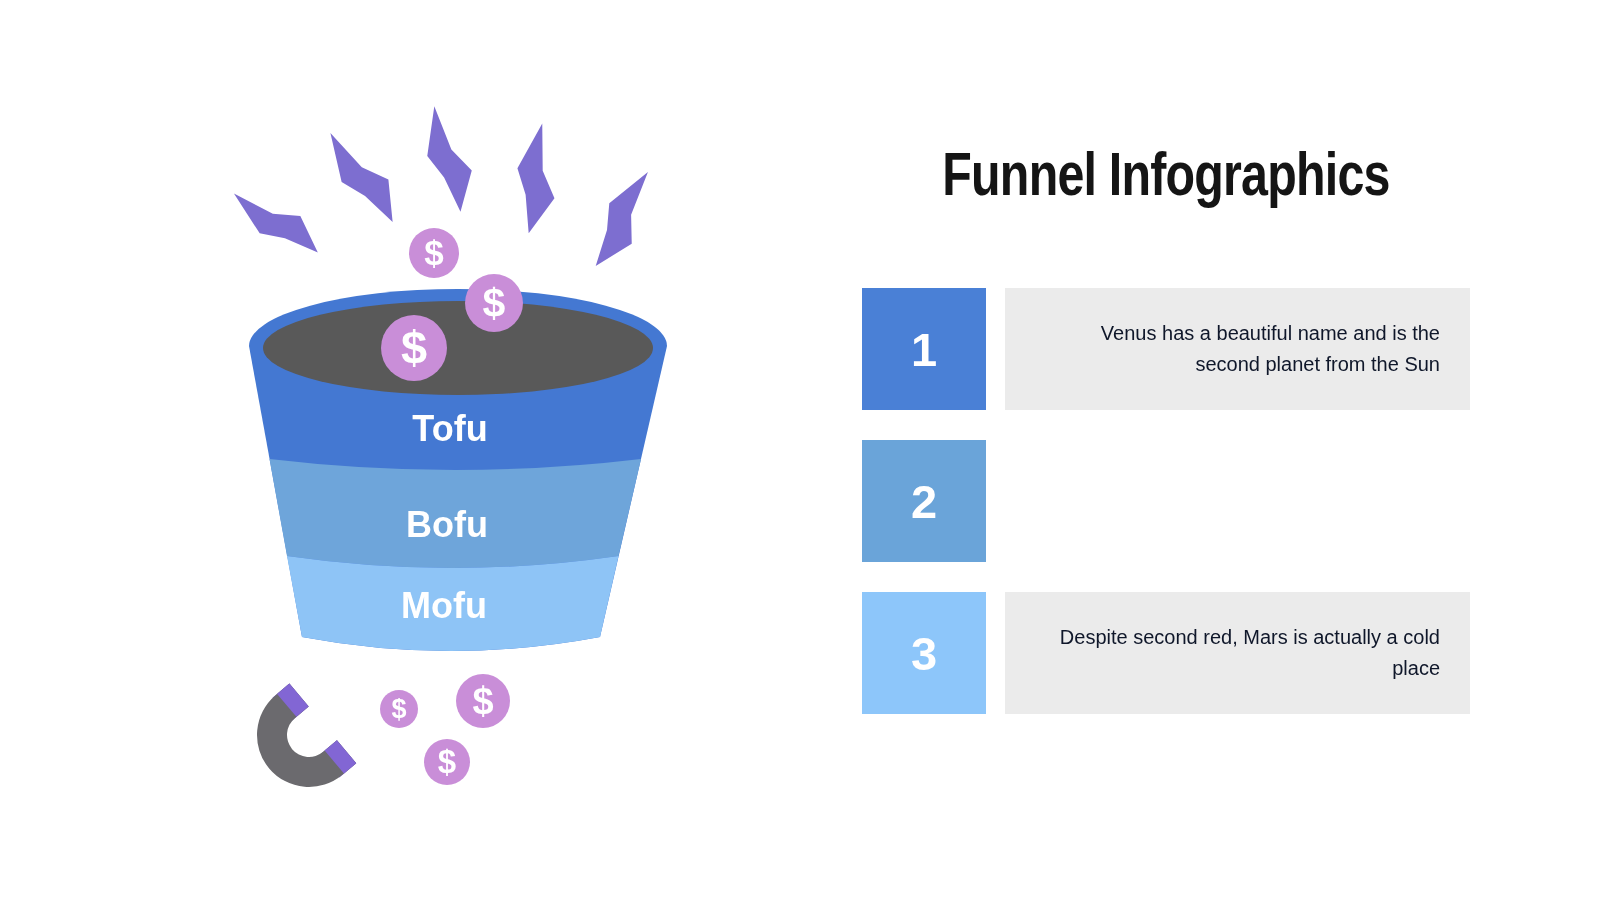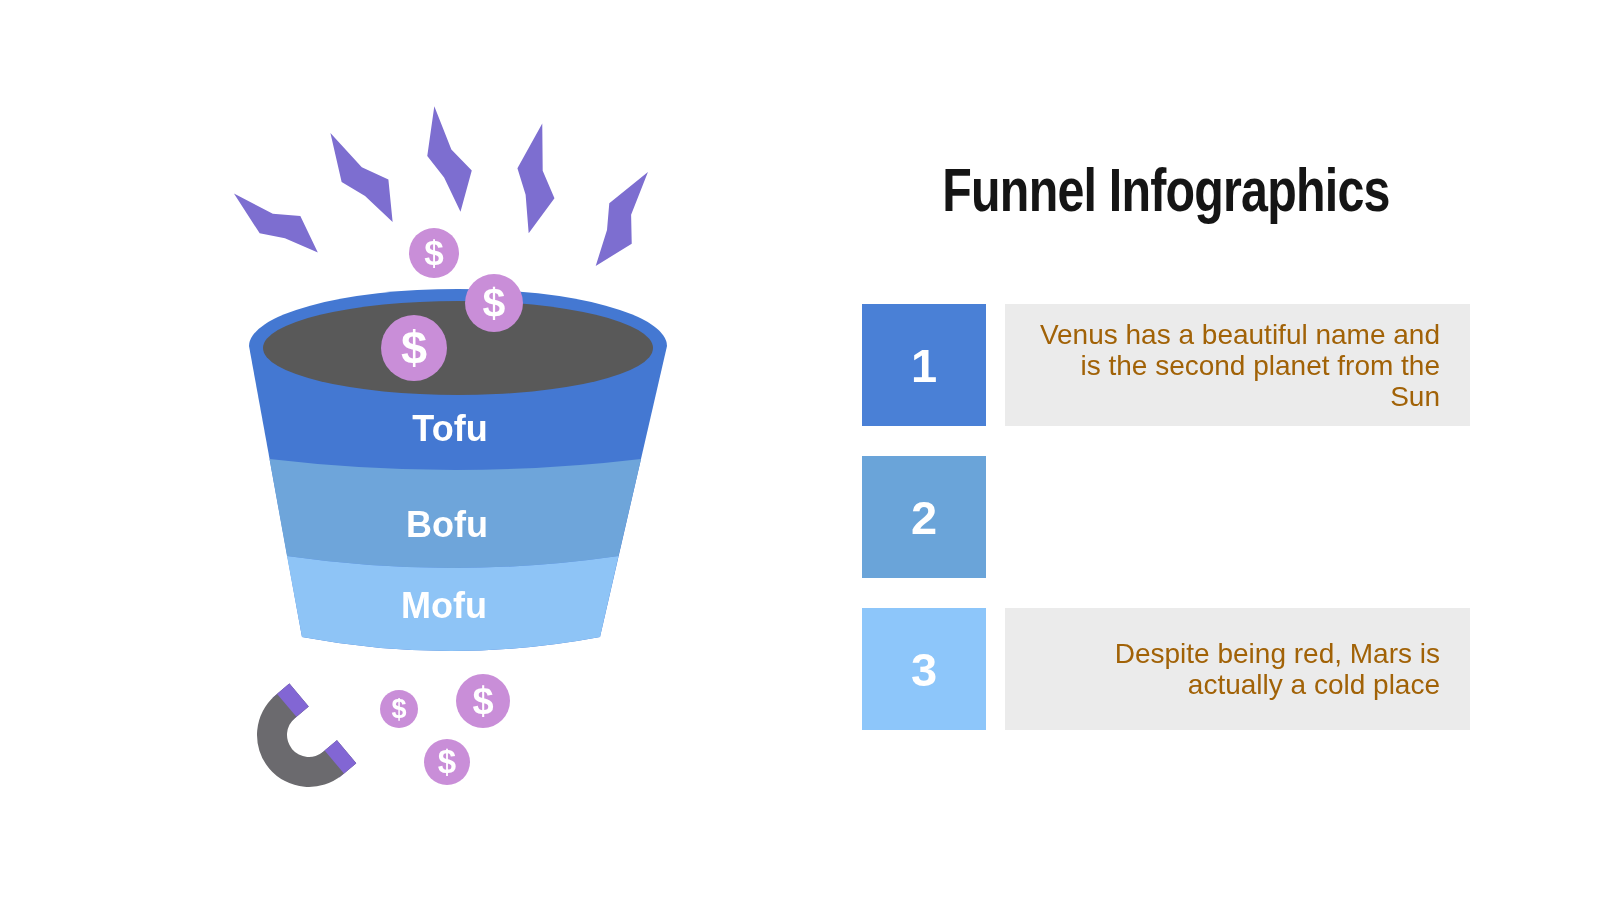--- a/index.html
+++ b/index.html
@@ -4,21 +4,21 @@
 <style>
   html,body{margin:0;padding:0;}
   body{
     width:1600px;height:900px;position:relative;overflow:hidden;
     background:#ffffff;
     font-family:"Liberation Sans", sans-serif;
   }
   
   .illustration{position:absolute;left:160px;top:70px;width:580px;height:760px;}
   
-  .right-col{position:absolute;left:862px;top:16px;width:608px;height:770px;}
+  .right-col{position:absolute;left:862px;top:0;width:608px;height:770px;}
   .slide-title{
     position:absolute;left:0;top:96px;width:608px;
     text-align:center;font-size:62px;font-weight:bold;color:#151515;
     letter-spacing:-1px;transform:scaleX(0.78);transform-origin:50% 50%;
     white-space:nowrap;
   }
   .row{position:absolute;left:0;width:608px;height:122px;display:flex;}
   .row-1{top:288px;}
   .row-2{top:440px;}
   .row-3{top:592px;}
@@ -29,21 +29,21 @@
   }
   .num-1{background:#4a80d6;}
   .num-2{background:#6aa4d9;}
   .num-3{background:#8dc6fa;}
   .text-box{
     flex:1;height:122px;background:#ebebeb;
     display:flex;align-items:center;justify-content:flex-end;
   }
   .text-box p{
     margin:0;padding:0 30px 0 28px;text-align:right;
-    font-size:28px;line-height:31px;color:#a16207;
+    font-size:20px;line-height:31px;color:#0f172a;
   }
 </style>
 </head>
 <body>
 
 <svg class="illustration" viewBox="160 70 580 760" xmlns="http://www.w3.org/2000/svg">
 
   <g fill="#7d6ed0">
     <g transform="translate(277,222) rotate(-48)">
       <polygon transform="translate(-20,-51)" points="12.3,0 23.3,42.4 40,64.4 24.7,101.7 13.3,67.7 0,45.7"></polygon>
@@ -129,17 +129,17 @@
     </div>
   </div>
 
   <div class="row row-2">
     <div class="num-box num-2">2</div>
   </div>
 
   <div class="row row-3">
     <div class="num-box num-3">3</div>
     <div class="text-box">
-      <p>Despite being red, Mars is actually a cold place</p>
+      <p>Despite second red, Mars is actually a cold place</p>
     </div>
   </div>
 
 </div>
 
 </body></html>

